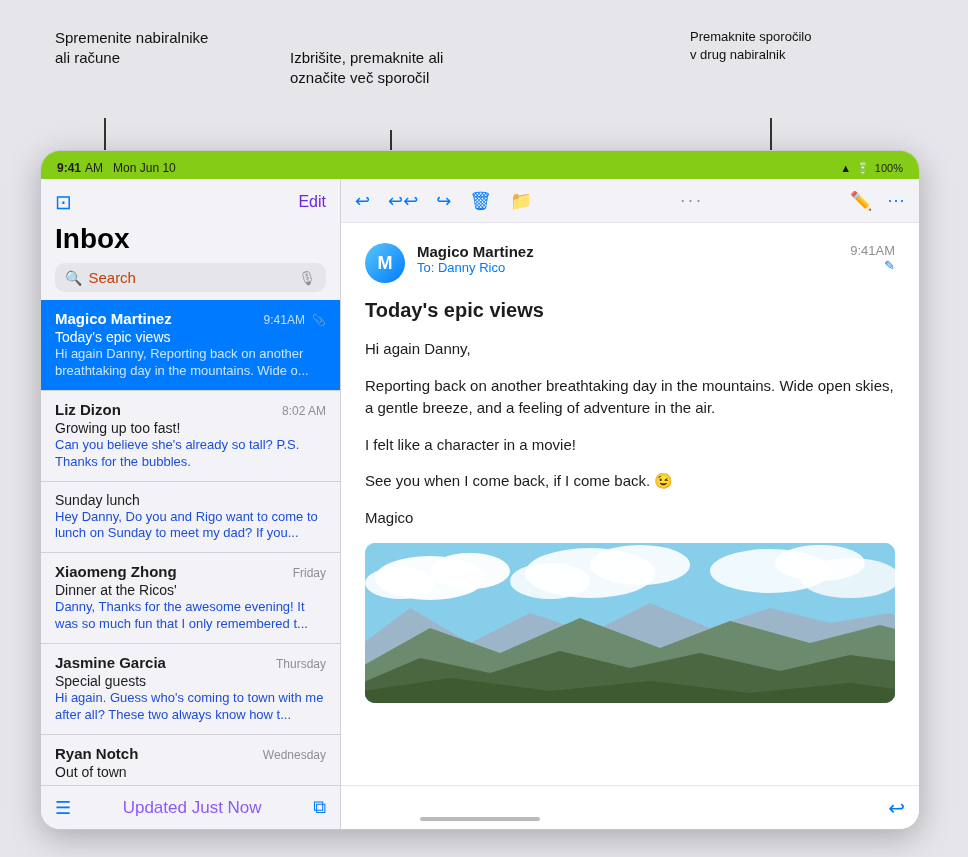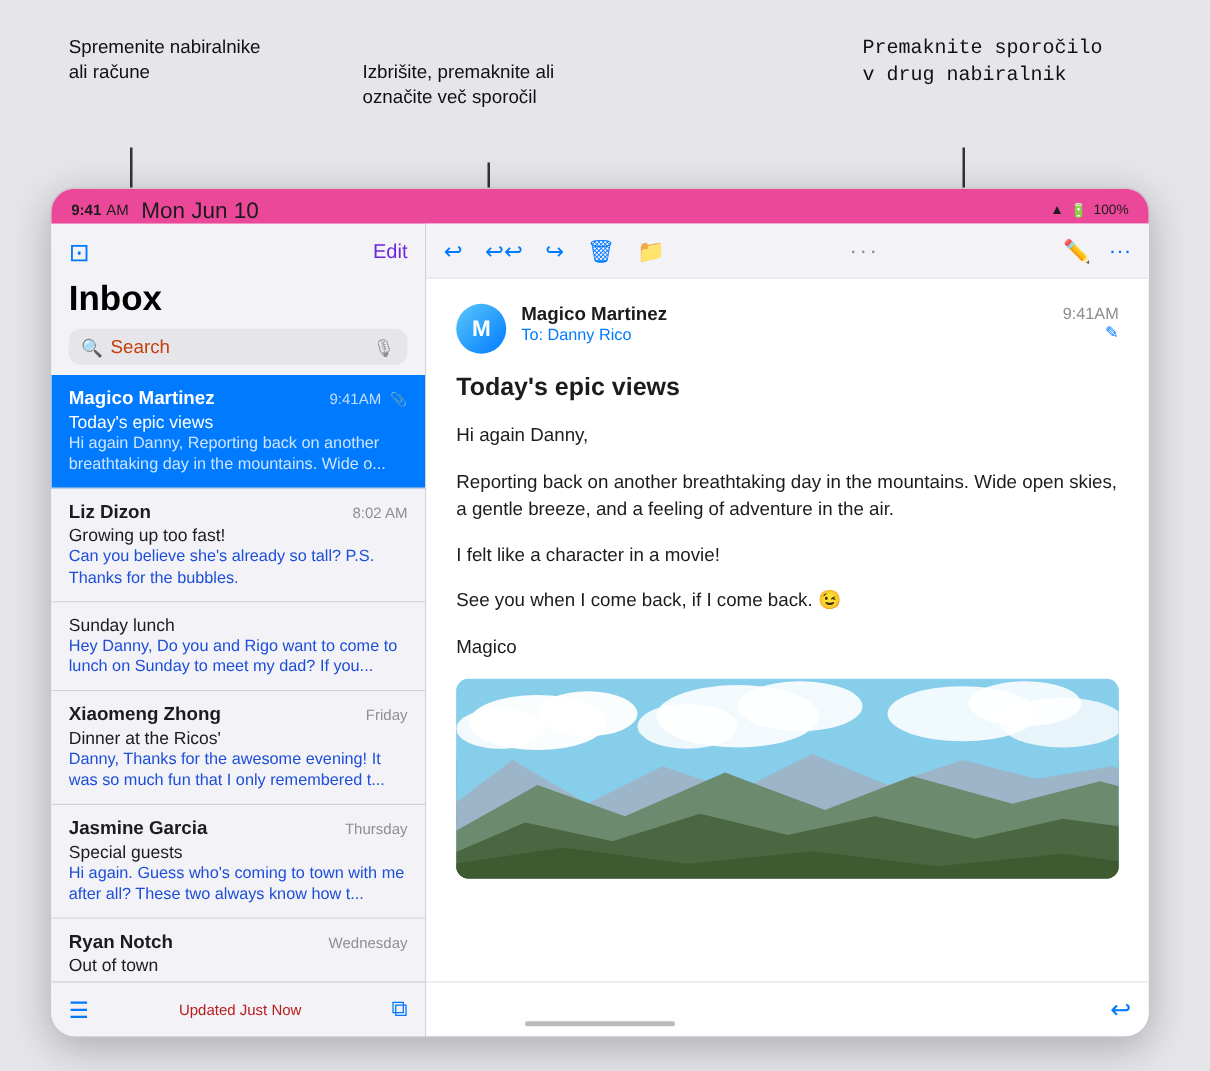--- a/index.html
+++ b/index.html
@@ -35,29 +35,29 @@
       border: 1.5px solid #c8c8cc;
     }
 
     
     .status-bar {
       display: flex;
       align-items: center;
       justify-content: space-between;
       padding: 6px 16px 0;
       height: 28px;
-      background: #ec4899;
+      background: #84cc16;
     }
     .status-time {
       font-size: 12px;
       font-weight: 600;
       color: #1c1c1e;
     }
     .status-date {
-      font-size: 18px;
+      font-size: 12px;
       color: #1c1c1e;
       margin-left: 6px;
     }
     .status-icons {
       display: flex;
       align-items: center;
       gap: 5px;
       font-size: 11px;
       color: #1c1c1e;
     }
@@ -190,21 +190,21 @@
     .left-bottom {
       display: flex;
       align-items: center;
       justify-content: space-between;
       padding: 8px 14px;
       border-top: 1px solid #d1d1d6;
       background: #f2f2f7;
       height: 44px;
     }
     .filter-icon { font-size: 18px; color: #007aff; }
-    .updated-text { font-size: 12px; color: #b91c1c; }
+    .updated-text { font-size: 17px; color: #8b5cf6; }
     .copy-icon { font-size: 18px; color: #007aff; }
 
     
     .right-panel {
       flex: 1;
       display: flex;
       flex-direction: column;
       background: #fff;
     }
 
@@ -352,21 +352,21 @@
 <div class="annotation ann1" style="position:absolute;top:28px;left:55px;width:175px;line-height:1.35;font-size:15px;">
   <span style="white-space:pre-line;">Spremenite nabiralnike
 ali račune</span>
 </div>
 
 <div class="annotation" style="position:absolute;top:48px;left:290px;width:220px;line-height:1.35;font-size:15px;">
   <span style="white-space:pre-line;text-align:right;">Izbrišite, premaknite ali
 označite več sporočil</span>
 </div>
 
-<div class="annotation ann3" style="position:absolute;top:28px;left:690px;width:240px;line-height:1.35;font-size:16px;font-family:Liberation Mono, monospace;">
+<div class="annotation ann3" style="position:absolute;top:28px;left:690px;width:240px;line-height:1.35;font-size:13px;">
   <span style="white-space:pre-line;">Premaknite sporočilo
 v drug nabiralnik</span>
 </div>
 
 <div class="v-line" style="position:absolute;left:104px;top:118px;width:1.5px;height:42px;background:#333;"></div>
 
 <div class="v-line" style="position:absolute;left:390px;top:130px;width:1.5px;height:24px;background:#333;"></div>
 
 <div class="v-line" style="position:absolute;left:770px;top:118px;width:1.5px;height:36px;background:#333;"></div>
 

